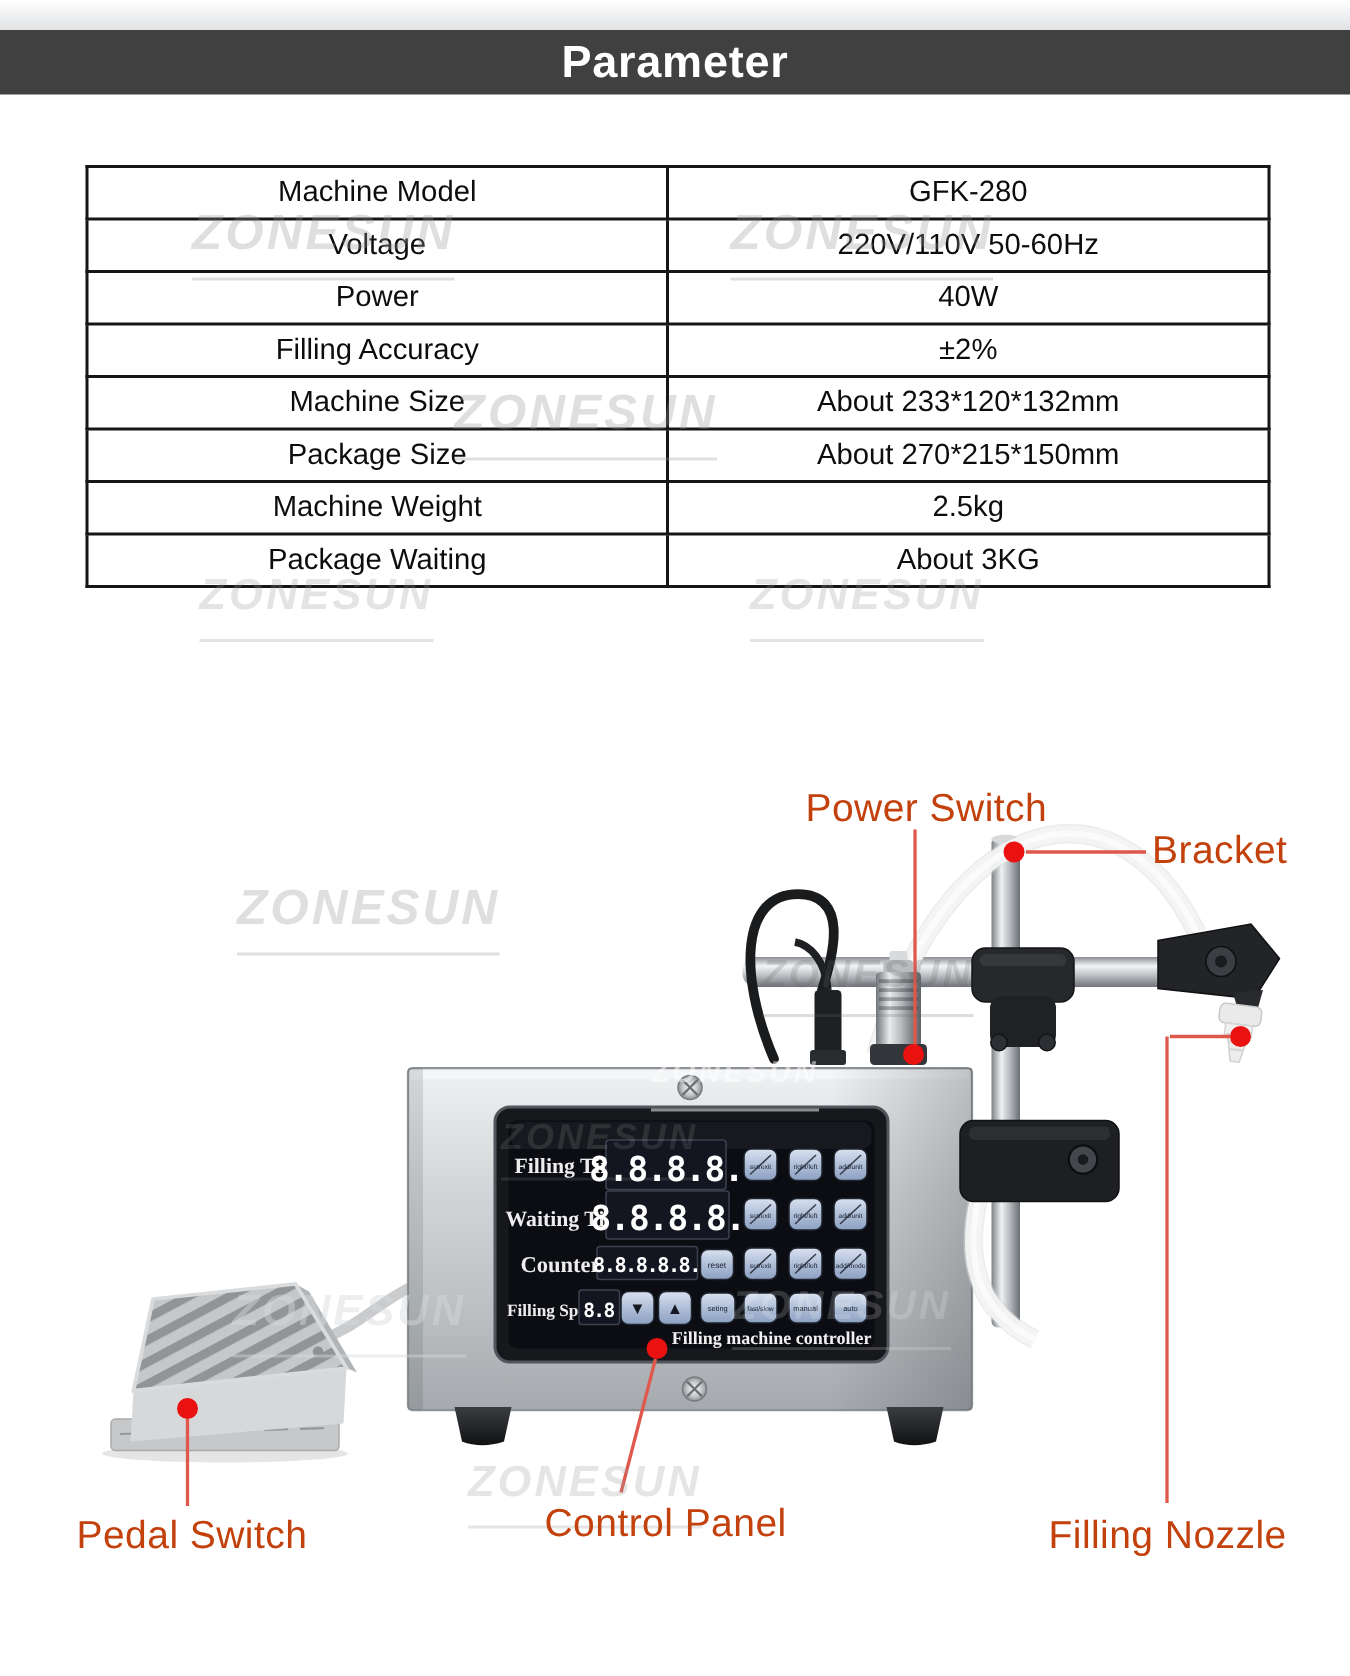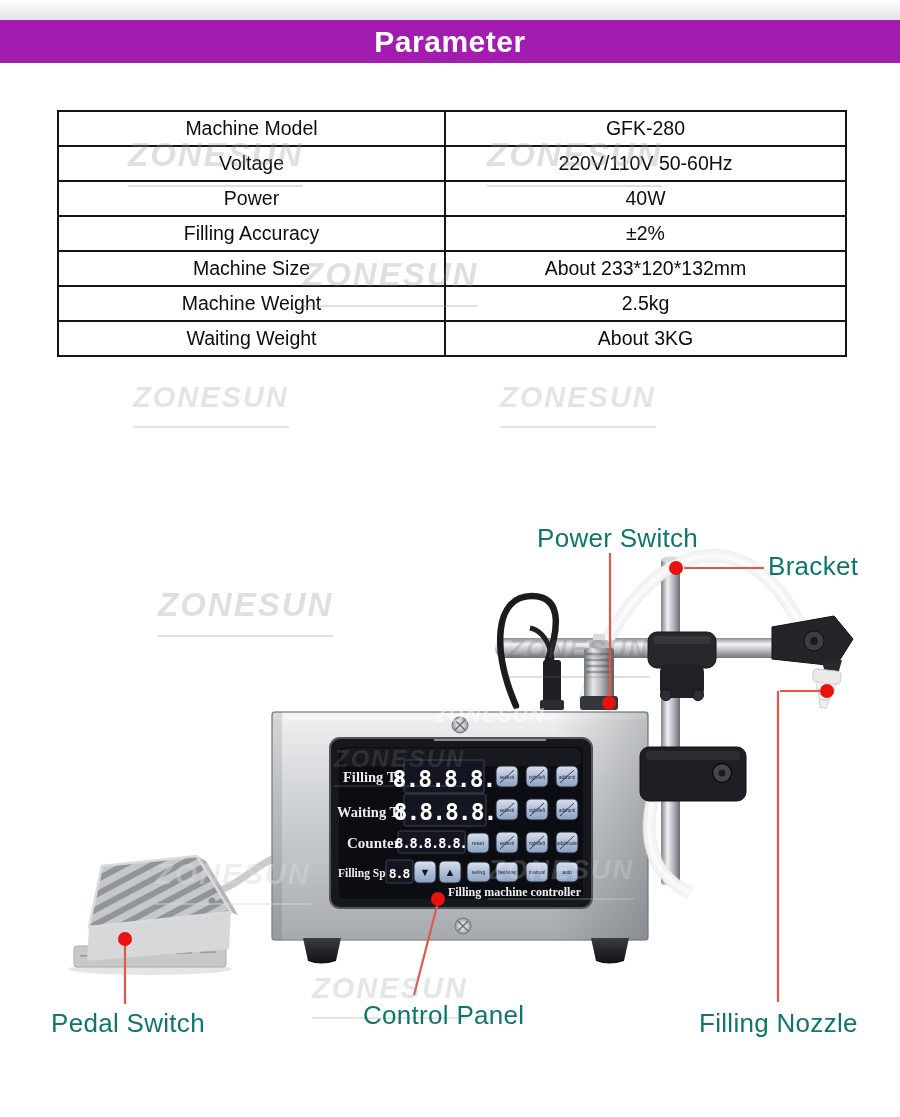--- a/index.html
+++ b/index.html
@@ -1,30 +1,30 @@
 <!DOCTYPE html>
 <html><head>
 <meta charset="utf-8">
 <style>
   html,body{margin:0;padding:0;background:#ffffff;}
   .page{position:relative;width:900px;height:1117px;background:#ffffff;overflow:hidden;
         font-family:"Liberation Sans",sans-serif;}
   .top-strip{position:absolute;left:0;top:0;width:900px;height:20px;
         background:linear-gradient(180deg,#ffffff 0%,#e0e2e4 100%);}
-  .banner{position:absolute;left:0;top:20px;width:900px;height:43px;background:#a21caf;}
+  .banner{position:absolute;left:0;top:20px;width:900px;height:43px;background:#404040;}
   .banner span{display:block;width:100%;text-align:center;line-height:43px;color:#ffffff;
         font-size:30px;font-weight:700;letter-spacing:.5px;}
   table.spec{position:absolute;left:57px;top:110px;width:788px;border-collapse:collapse;
         table-layout:fixed;}
   table.spec td{border:2px solid #161616;height:33px;text-align:center;vertical-align:middle;
         font-size:19.5px;font-weight:500;color:#0d0d0d;padding:0;overflow:hidden;white-space:nowrap;}
   .wm{position:absolute;font-style:italic;font-weight:700;letter-spacing:2px;line-height:1;
         border-bottom:2px solid currentColor;padding-bottom:14px;pointer-events:none;z-index:5;}
   .figure{position:absolute;left:0;top:477px;width:900px;height:640px;z-index:1;}
-  .callout-label{position:absolute;color:#0f766e;font-size:26px;font-weight:400;
+  .callout-label{position:absolute;color:#c2410c;font-size:26px;font-weight:400;
         letter-spacing:.3px;z-index:6;white-space:nowrap;}
   .serifLbl{font-family:"Liberation Serif",serif;font-weight:700;fill:#ededed;}
   .seg{font-family:"DejaVu Sans Mono",monospace;font-weight:700;fill:#ffffff;letter-spacing:-1px;}
   .btnTxt{font-family:"Liberation Sans",sans-serif;fill:#161d2b;}
   .ftr{font-family:"Liberation Serif",serif;font-weight:700;fill:#f0f0f0;}
 </style>
 </head>
 <body>
 
 <div class="page">
@@ -55,25 +55,29 @@
         </tr>
       <tr>
         <td>Filling Accuracy</td>
         <td>±2%</td>
         </tr>
       <tr>
         <td>Machine Size</td>
         <td>About 233*120*132mm</td>
         </tr>
       <tr>
+        <td>Package Size</td>
+        <td>About 270*215*150mm</td>
+        </tr>
+      <tr>
         <td>Machine Weight</td>
         <td>2.5kg</td>
         </tr>
       <tr>
-        <td>Waiting Weight</td>
+        <td>Package Waiting</td>
         <td>About 3KG</td>
         </tr>
     </tbody>
   </table>
 
   <span class="wm" style="left:128px;top:138px;font-size:33px;color:rgba(150,150,150,.30)">ZONESUN</span>
   <span class="wm" style="left:487px;top:138px;font-size:33px;color:rgba(150,150,150,.30)">ZONESUN</span>
   <span class="wm" style="left:303px;top:258px;font-size:33px;color:rgba(150,150,150,.30)">ZONESUN</span>
   <span class="wm" style="left:133px;top:383px;font-size:29px;color:rgba(150,150,150,.26)">ZONESUN</span>
   <span class="wm" style="left:500px;top:383px;font-size:29px;color:rgba(150,150,150,.26)">ZONESUN</span>

